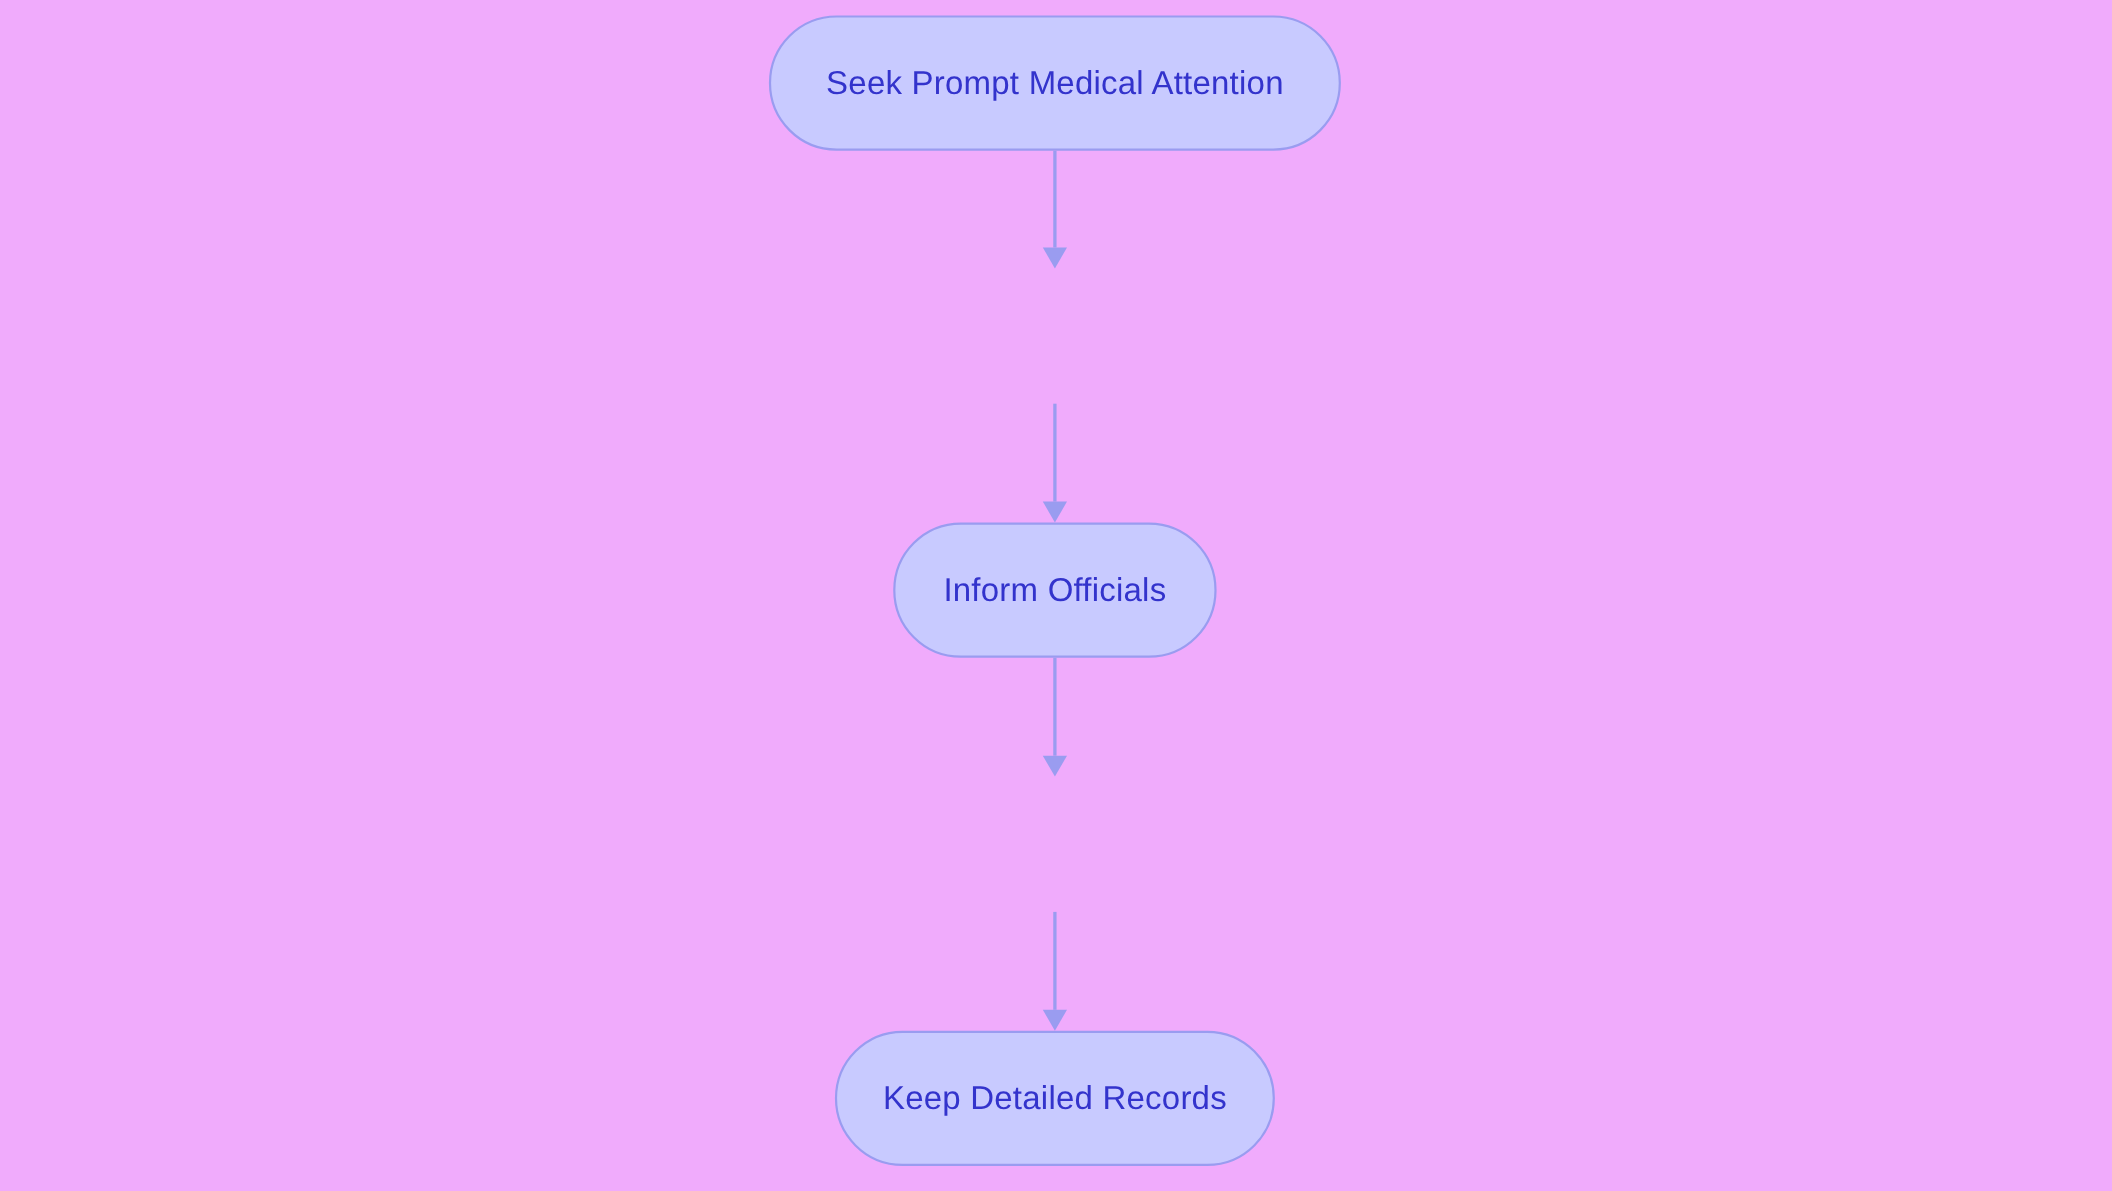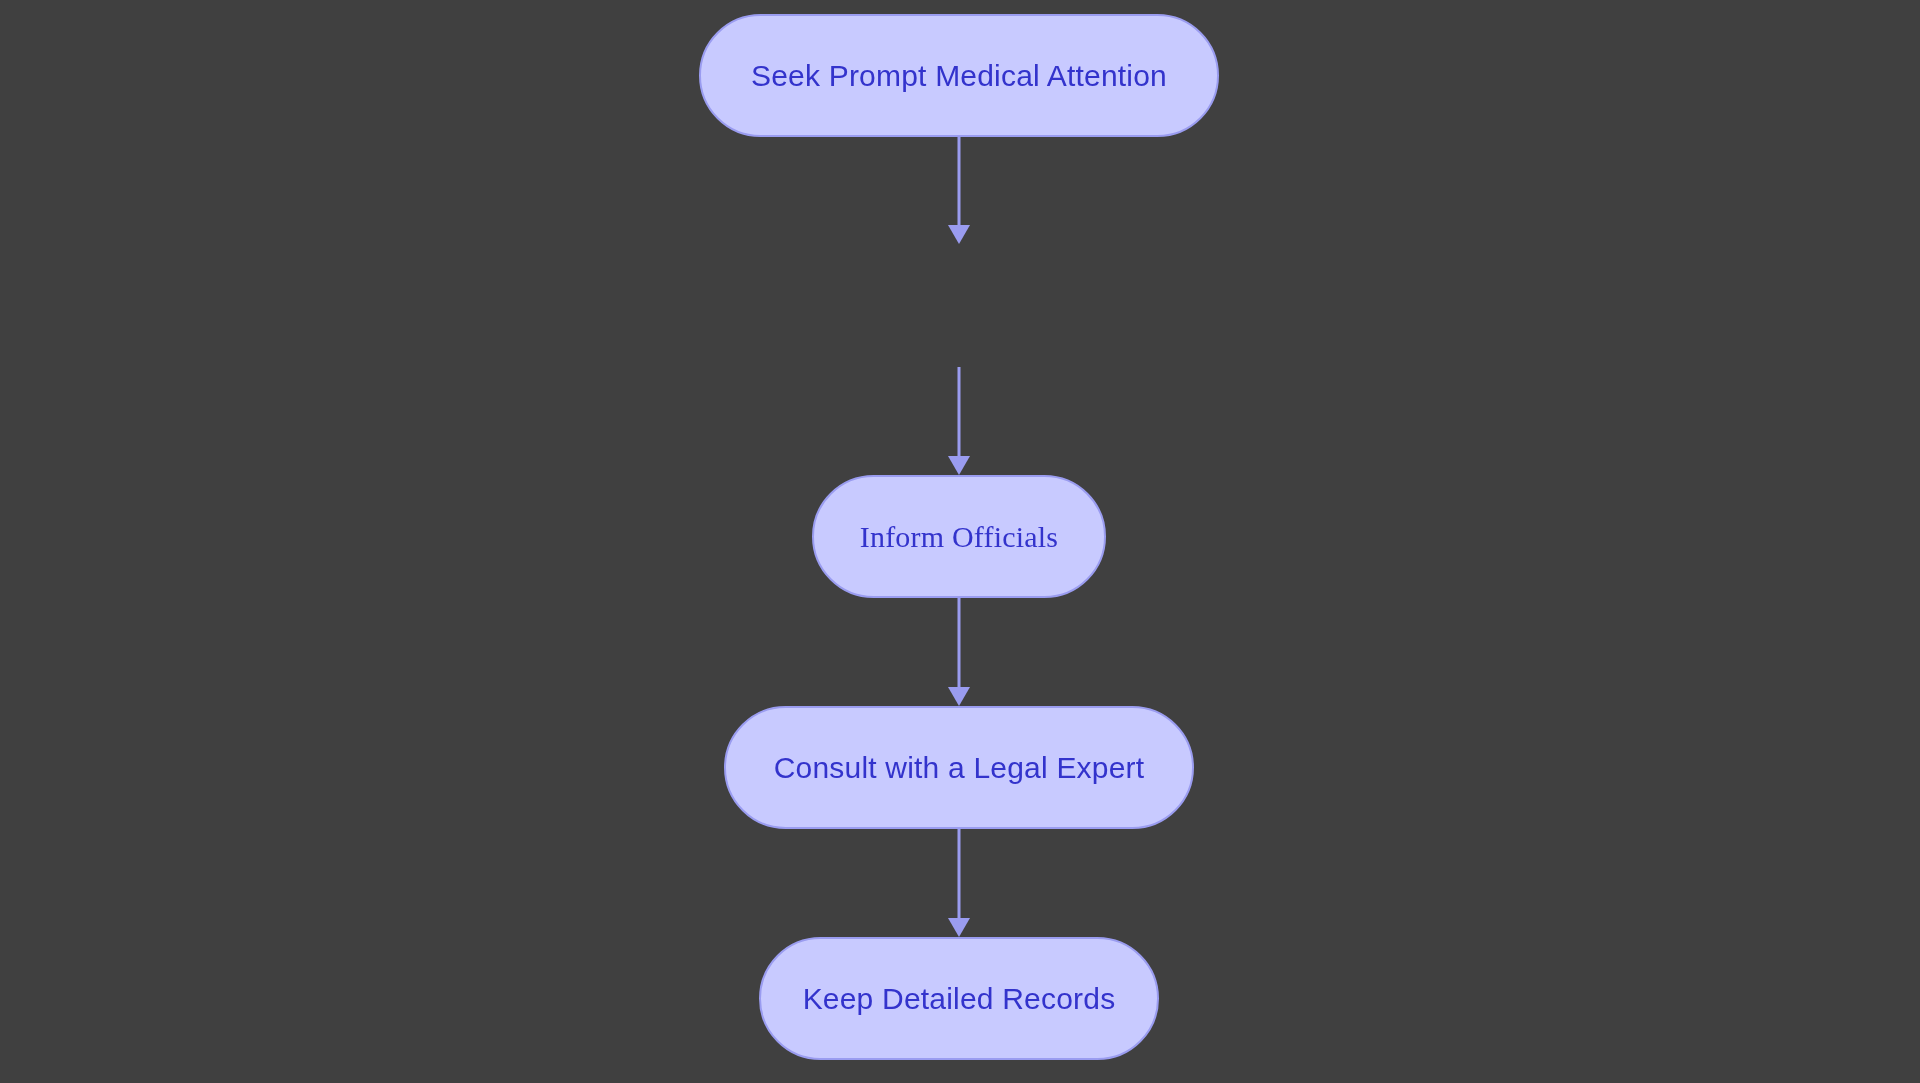--- a/index.html
+++ b/index.html
@@ -60,21 +60,21 @@
     width: 0;
     height: 0;
     border-left: 11px solid transparent;
     border-right: 11px solid transparent;
     border-top: 19px solid #9a9cf0;
   }
 </style>
 </head>
 <body>
 
-<div id="flowchart-canvas" style="background: #404040;">
+<div id="flowchart-canvas" style="background: #f0abfc;">
 
   <div class="flow-connector" style="left: 959px; top: 137px; height: 107px;">
     <div class="flow-connector-line" style="height: 88px; background: rgb(154, 156, 240);"></div>
     <div class="flow-connector-head" style="border-top-color: rgb(154, 156, 240);"></div>
   </div>
   <div class="flow-connector" style="left: 959px; top: 367px; height: 108px;">
     <div class="flow-connector-line" style="height: 89px; background: rgb(154, 156, 240);"></div>
     <div class="flow-connector-head" style="border-top-color: rgb(154, 156, 240);"></div>
   </div>
   <div class="flow-connector" style="left: 959px; top: 598px; height: 108px;">
@@ -83,22 +83,19 @@
   </div>
   <div class="flow-connector" style="left: 959px; top: 829px; height: 108px;">
     <div class="flow-connector-line" style="height: 89px; background: rgb(154, 156, 240);"></div>
     <div class="flow-connector-head" style="border-top-color: rgb(154, 156, 240);"></div>
   </div>
 
   <div class="flow-node" style="left: 959px; top: 14px; width: 520px; background: rgb(200, 202, 255); border-color: rgb(154, 156, 240);">
     <span class="flow-node-label" style="color: rgb(51, 51, 204);">Seek Prompt Medical Attention</span>
   </div>
   <div class="flow-node" style="left: 959px; top: 475px; width: 294px; background: rgb(200, 202, 255); border-color: rgb(154, 156, 240);">
-    <span class="flow-node-label" style="color: rgb(51, 51, 204); font-family: Liberation Serif, serif;">Inform Officials</span>
-  </div>
-  <div class="flow-node" style="left: 959px; top: 706px; width: 470px; background: rgb(200, 202, 255); border-color: rgb(154, 156, 240);">
-    <span class="flow-node-label" style="color: rgb(51, 51, 204);">Consult with a Legal Expert</span>
+    <span class="flow-node-label" style="color: rgb(51, 51, 204);">Inform Officials</span>
   </div>
   <div class="flow-node" style="left: 959px; top: 937px; width: 400px; background: rgb(200, 202, 255); border-color: rgb(154, 156, 240);">
     <span class="flow-node-label" style="color: rgb(51, 51, 204);">Keep Detailed Records</span>
   </div>
 
 </div>
 
 </body></html>

